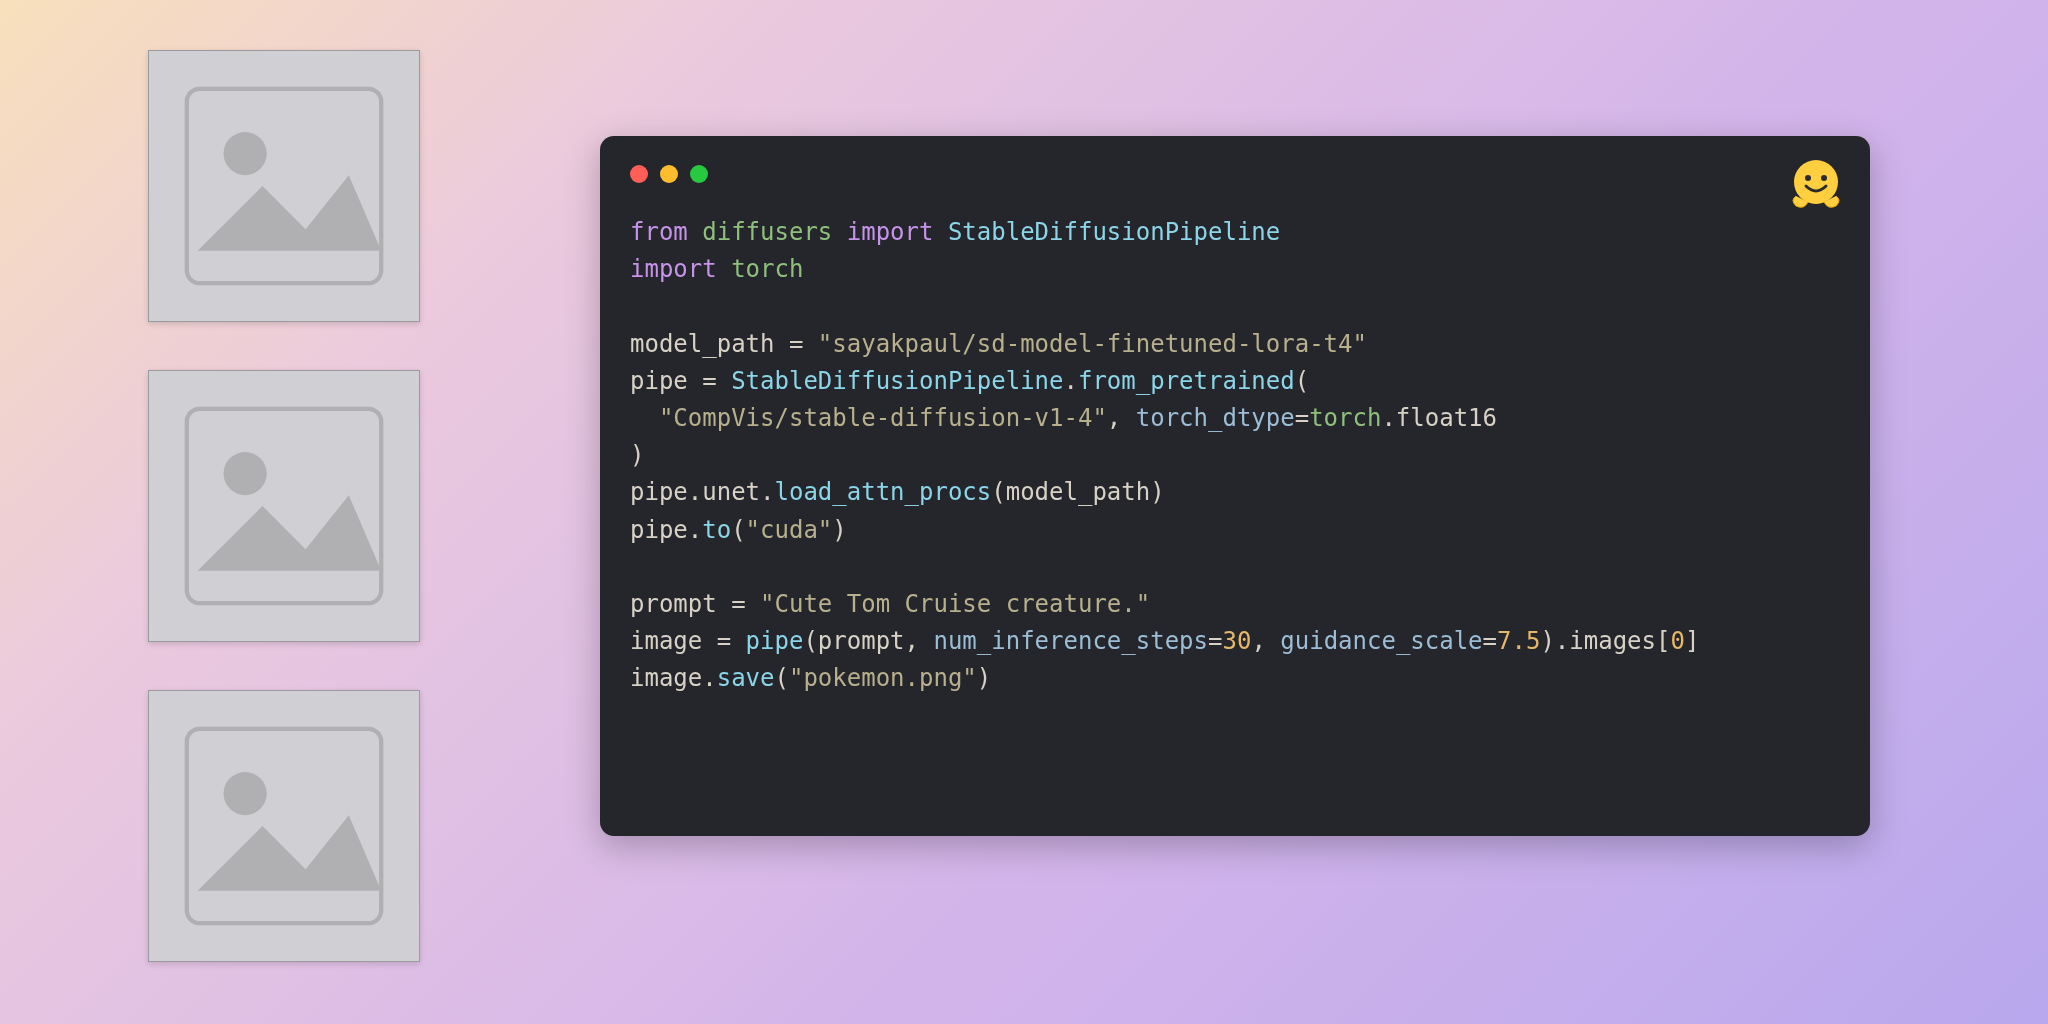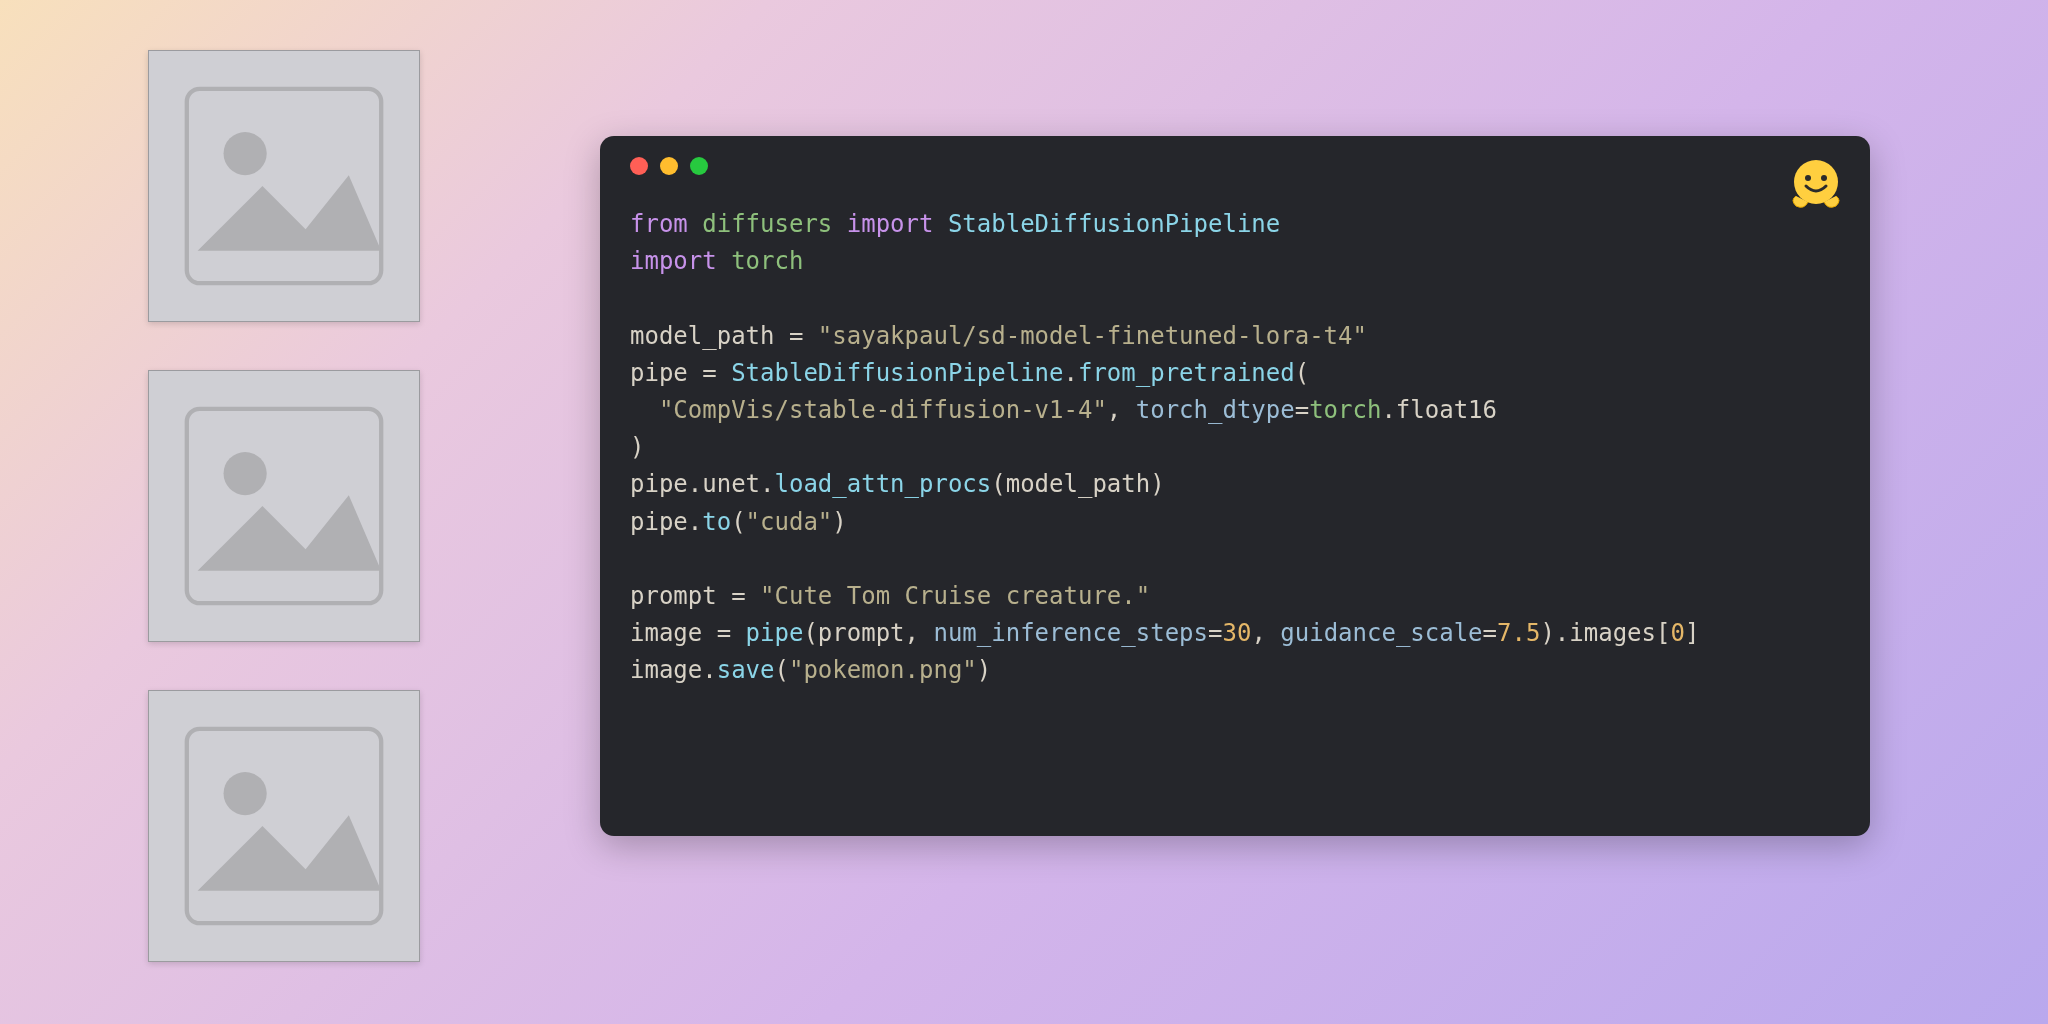--- a/index.html
+++ b/index.html
@@ -33,21 +33,21 @@
   
   .editor {
     position: absolute;
     left: 600px;
     top: 136px;
     width: 1270px;
     height: 700px;
     background: #25262b;
     border-radius: 14px;
     box-shadow: 0 10px 35px rgba(0,0,0,0.25);
-    padding: 16px 30px 30px 30px;
+    padding: 24px 30px 30px 30px;
   }
 
   .traffic-lights {
     display: flex;
     gap: 12px;
     align-items: center;
     height: 28px;
   }
   .tl-dot {
     width: 18px; height: 18px; border-radius: 50%;

